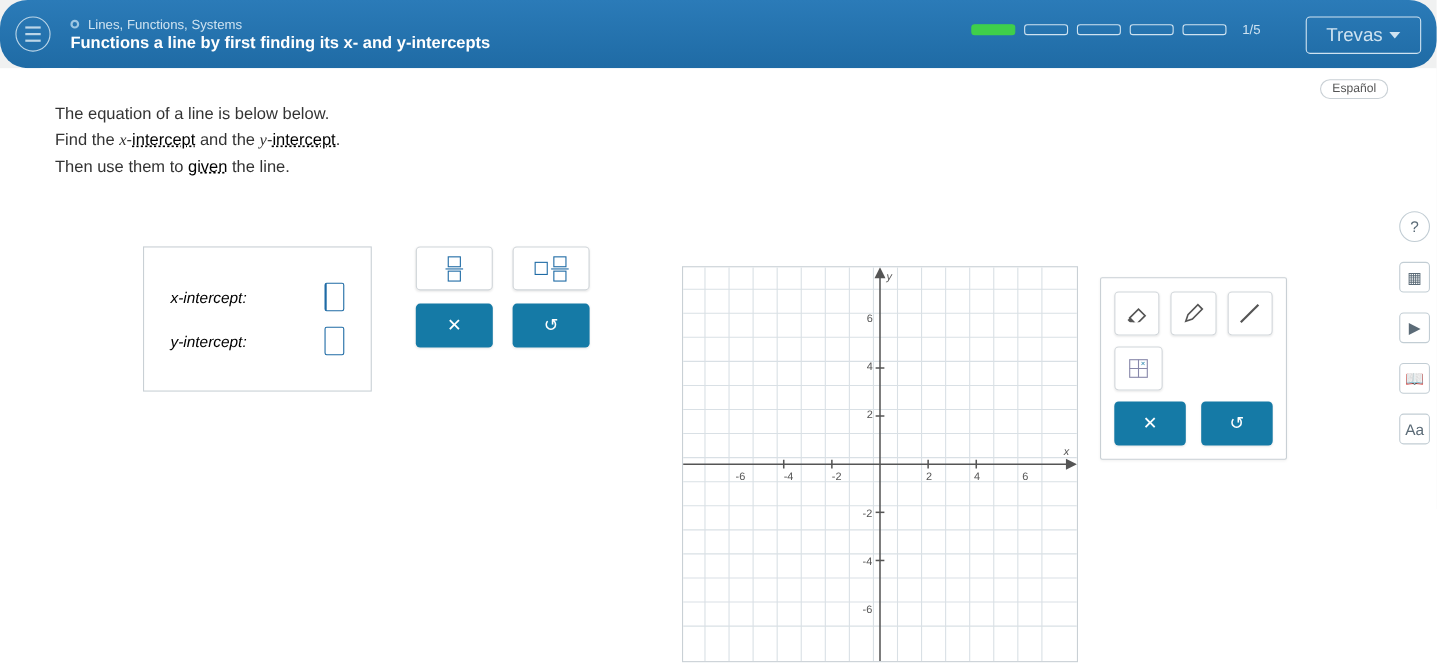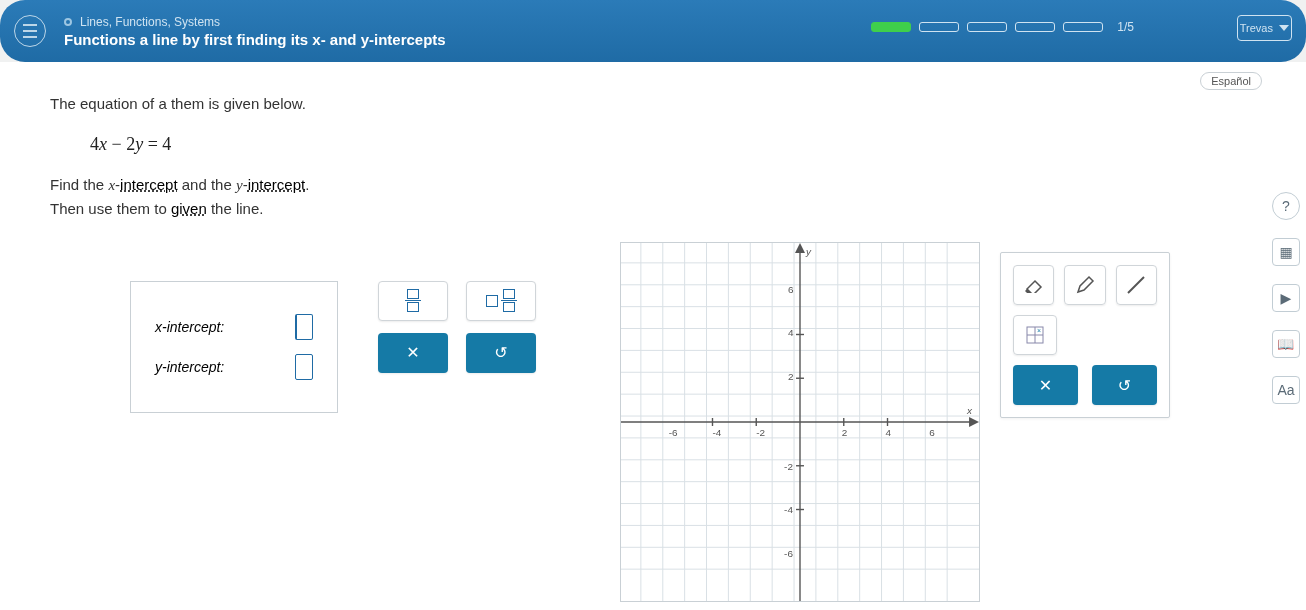--- a/index.html
+++ b/index.html
@@ -5,25 +5,25 @@
 * { margin:0; padding:0; box-sizing:border-box; font-family: Arial, Helvetica, sans-serif; }
 body { width:1306px; height:610px; background:#f0f1f1; overflow:hidden; }
 
 
 .header { background: linear-gradient(#2b7bb8,#1f6ba5); color:#fff; height:62px; display:flex; align-items:center; padding: 0 14px; position:relative;border-radius:25px; }
 .hamburger { width:32px; height:32px; border:1px solid #bcd6e8; border-radius:50%; display:flex; flex-direction:column; justify-content:center; align-items:center; gap:4px; margin-right:18px; cursor:pointer;}
 .hamburger span { display:block; width:14px; height:2px; background:#bcd6e8; }
 .breadcrumb-dot { width:8px; height:8px; border:2px solid #9dc6e2; border-radius:50%; display:inline-block; margin-right:8px; vertical-align:middle;}
 .topic-line { font-size:12px; color:#cfe3f1; }
 .title-line { font-size:15px; font-weight:bold; color:#fff; margin-top:2px;}
-.progress-area { position:absolute; right:172px; top:20px; display:flex; align-items:center; gap:8px;justify-content:space-between;}
+.progress-area { position:absolute; right:160px; top:20px; display:flex; align-items:center; gap:8px;justify-content:space-between;}
 .progress-seg { width:40px; height:10px; border:1px solid #cfe3f1; border-radius:3px; }
 .progress-seg.filled { background:#3fcf4b; border-color:#3fcf4b;}
 .progress-label { font-size:12px; color:#cfe3f1; margin-left:6px;}
-.user-btn { position:absolute; right:14px; top:15px; border:1px solid #cfe3f1; color:#cfe3f1; padding:6px 2px; border-radius:4px; font-size:11px; cursor:pointer; display:flex; align-items:center; gap:6px;}
+.user-btn { position:absolute; right:14px; top:15px; border:1px solid #cfe3f1; color:#cfe3f1; padding:6px 18px; border-radius:4px; font-size:17px; cursor:pointer; display:flex; align-items:center; gap:6px;}
 .chev-down { width:0; height:0; border-left:5px solid transparent; border-right:5px solid transparent; border-top:6px solid #cfe3f1;}
 
 
 .collapse-tab { position:absolute; top:62px; left:36px; background:#fff; border:1px solid #d0d5d9; border-top:none; border-radius:0 0 6px 6px; width:36px; height:24px; display:flex; align-items:center; justify-content:center; cursor:pointer;}
 .chev-blue { width:0; height:0; border-left:6px solid transparent; border-right:6px solid transparent; border-top:7px solid #1f6ba5;}
 
 
 .main { position:absolute; top:62px; left:0; right:0; bottom:0; background:#fff; padding: 30px 40px 20px 50px;}
 .espanol { position:absolute; top:10px; right:44px; border:1px solid #c9d0d5; border-radius:12px; padding:2px 10px; font-size:11px; color:#555; cursor:pointer;}
 .problem { font-size:15px; color:#333; line-height:1.6;}
@@ -92,22 +92,21 @@
 </div>
 
 <div class="collapse-tab">
   <span class="chev-blue"></span>
 </div>
 
 <div class="main">
   <div class="espanol">Español</div>
 
   <div class="problem">
-    <div>The equation of a them is given below.</div>
-    <div class="equation">4<span class="var">x</span> − 2<span class="var">y</span> = 4</div>
+    <div>The equation of a line is below below.</div>
     <div>
       <span>Find the </span><span class="var">x</span>-<span class="link">intercept</span><span> and the </span><span class="var">y</span>-<span class="link">intercept</span>.
     </div>
     <div>
       <span>Then use them to </span><span class="link">given</span><span> the line.</span>
     </div>
   </div>
 
   <div class="answer-row">
     <div class="answer-box">

